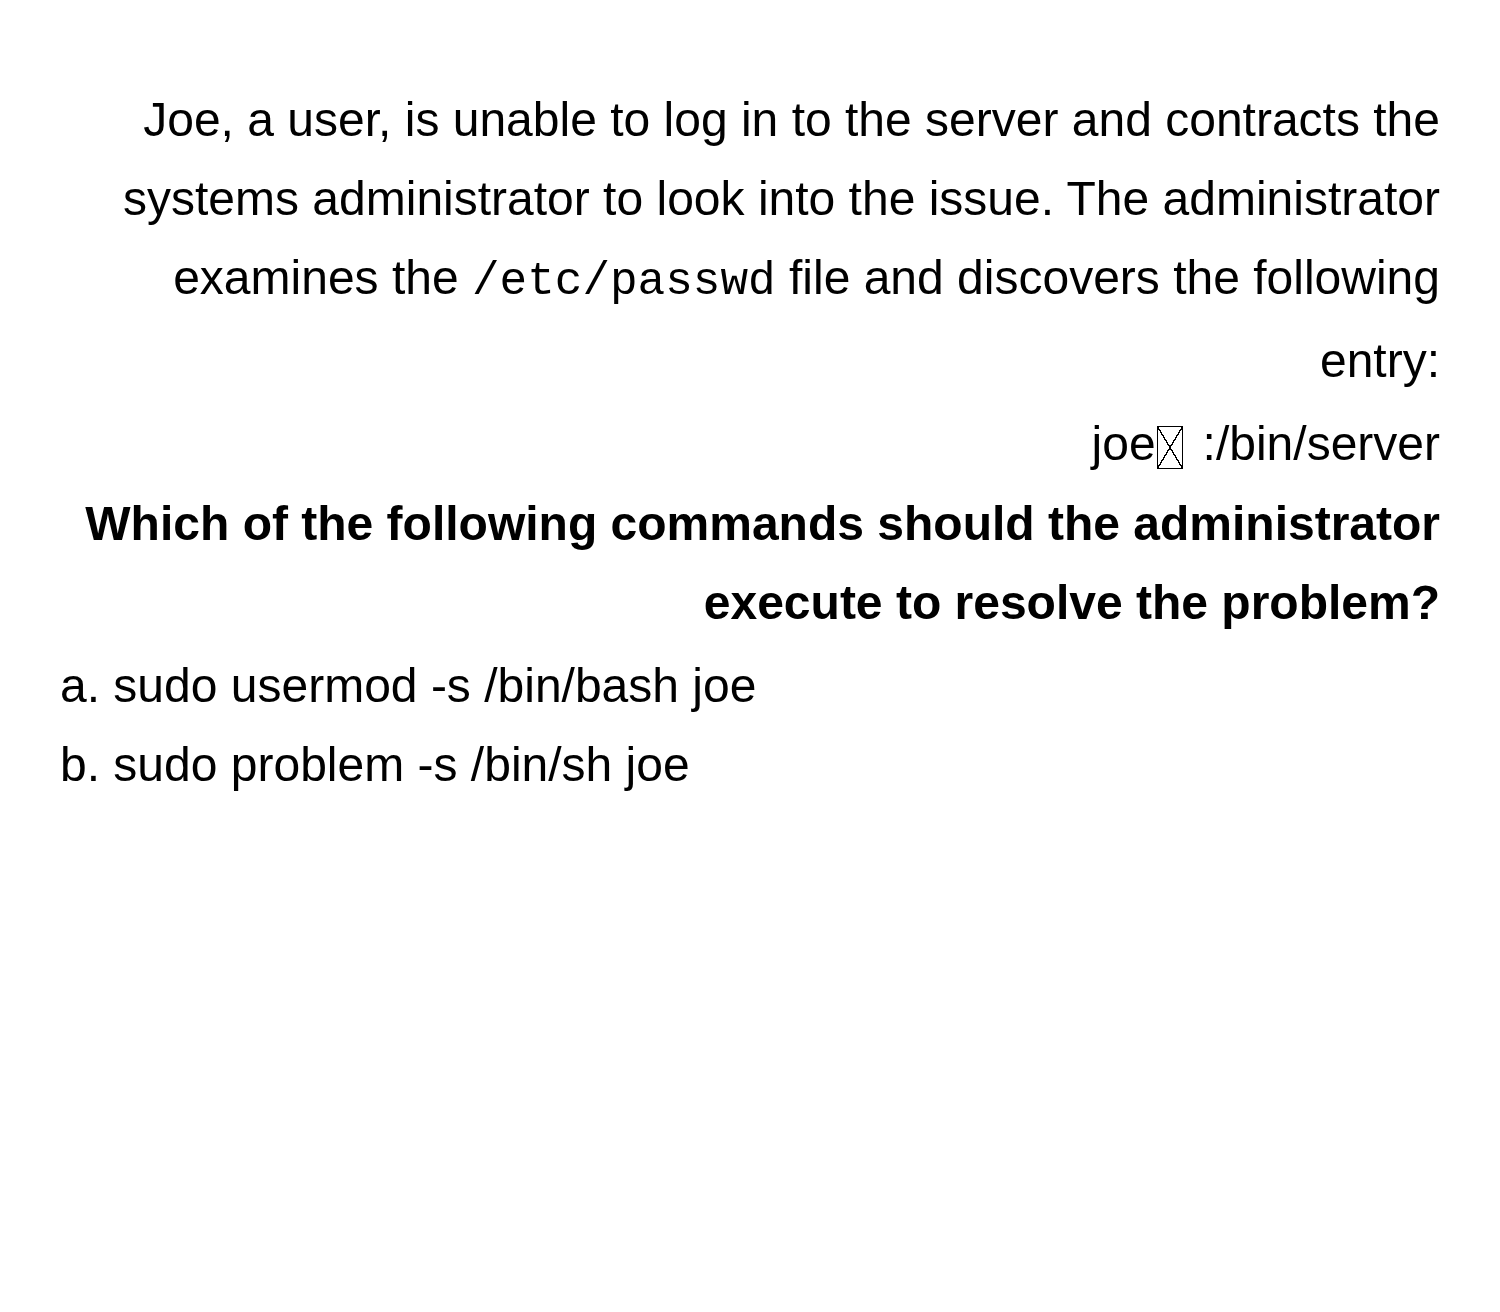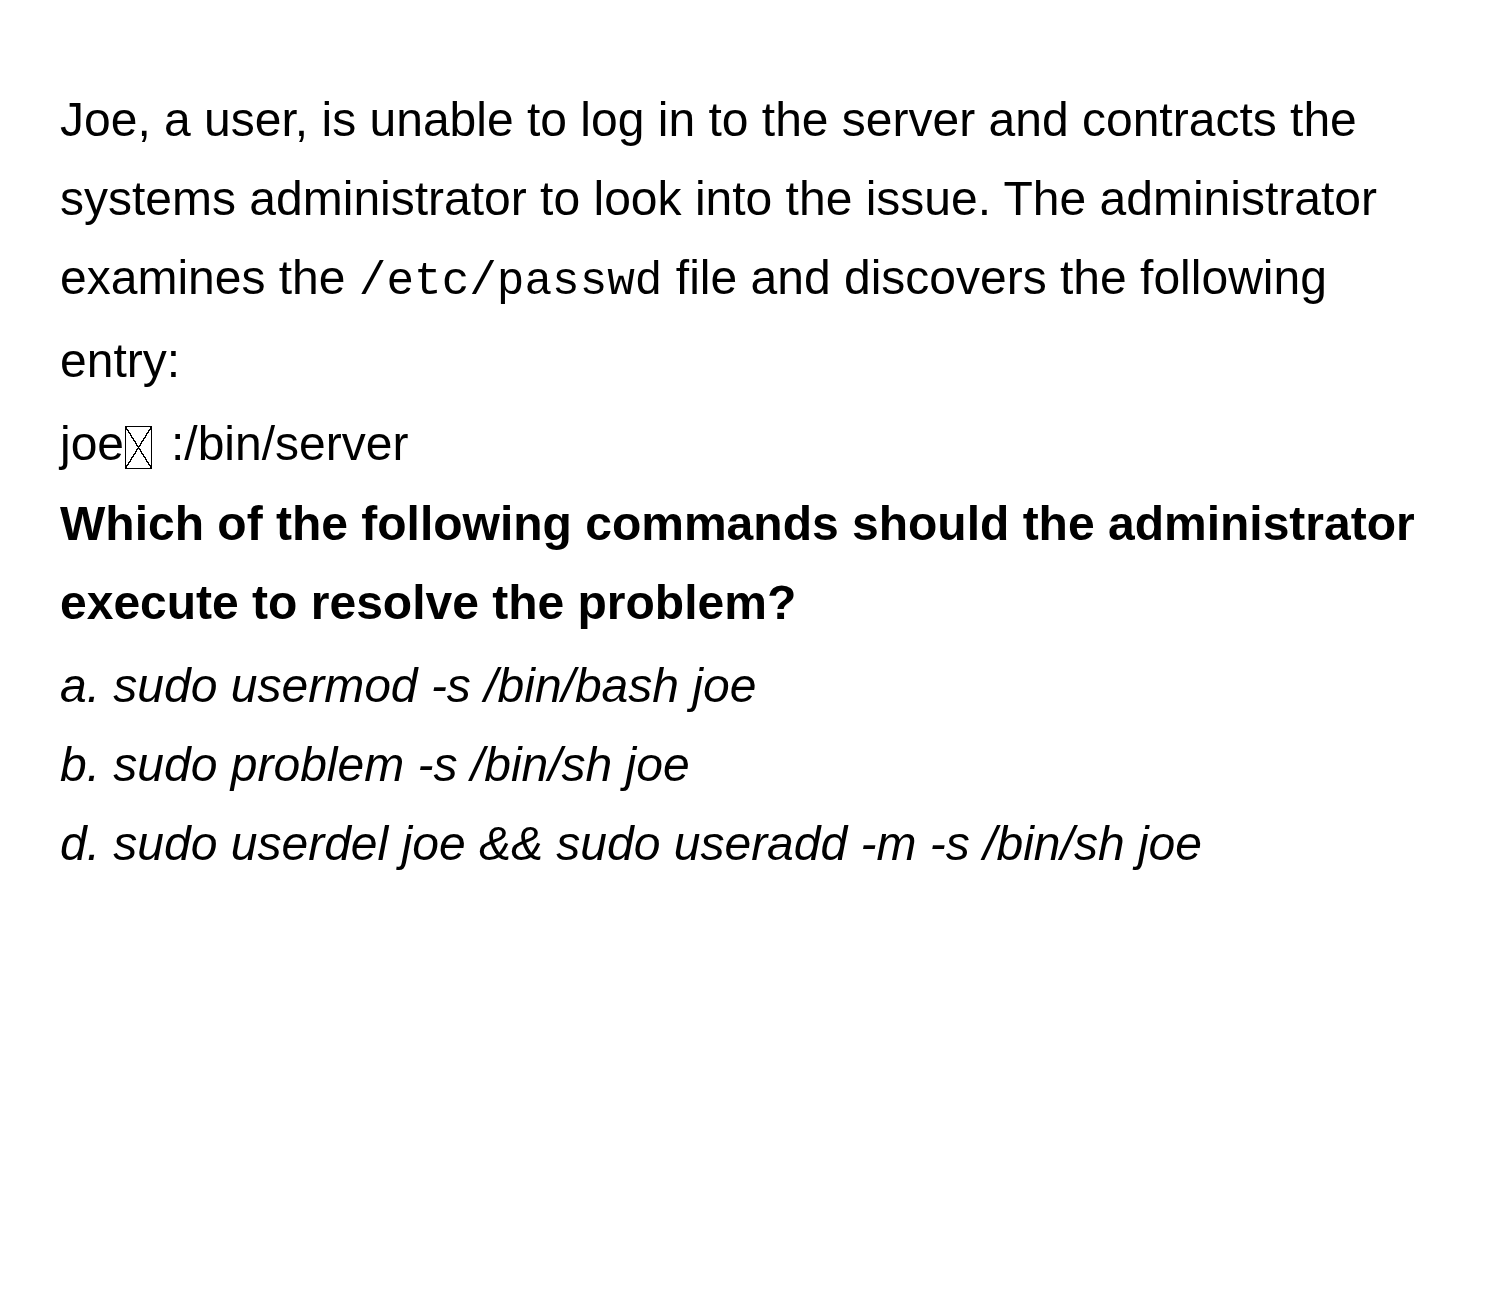--- a/index.html
+++ b/index.html
@@ -15,20 +15,21 @@
       font-size: 48px;
       line-height: 1.65;
       color: #000000;
       padding: 80px 60px 60px 60px;
     }
     .question-container {
       width: 100%;
     }
     .question-text {
       font-weight: 400;
+      text-align: right;
     }
     .inline-code {
       font-family: "Courier New", Courier, monospace;
       font-size: 46px;
     }
     .passwd-entry {
       display: block;
       margin-top: 4px;
     }
     .missing-glyph {
@@ -60,35 +61,33 @@
         linear-gradient(to top right, transparent calc(50% - 0.7px), #000 calc(50% - 0.7px), #000 calc(50% + 0.7px), transparent calc(50% + 0.7px)),
         linear-gradient(to top left,  transparent calc(50% - 0.7px), #000 calc(50% - 0.7px), #000 calc(50% + 0.7px), transparent calc(50% + 0.7px));
       box-sizing: border-box;
     }
     .question-followup {
       margin-top: 4px;
       font-weight: bold;
     }
     .options {
       margin-top: 4px;
-      font-style: italic;
     }
     .option {
       display: block;
     }
   </style>
 </head>
 <body>
 
 <div class="question-container">
   <div class="question-text">
     <span>Joe, a user, is unable to log in to the server and contracts the systems administrator to look into the issue. The administrator examines the </span><span class="inline-code">/etc/passwd</span><span> file and discovers the following entry:</span>
     <span class="passwd-entry">
       <span>joe</span><span class="missing-glyph"></span><span> :/bin/server</span>
     </span>
     <span class="question-followup">Which of the following commands should the administrator execute to resolve the problem?</span>
   </div>
   <div class="options">
     <span class="option">a. sudo usermod -s /bin/bash joe</span>
     <span class="option">b. sudo problem -s /bin/sh joe</span>
-    <span class="option">d. sudo userdel joe &amp;&amp; sudo useradd -m -s /bin/sh joe</span>
   </div>
 </div>
 
 </body></html>

